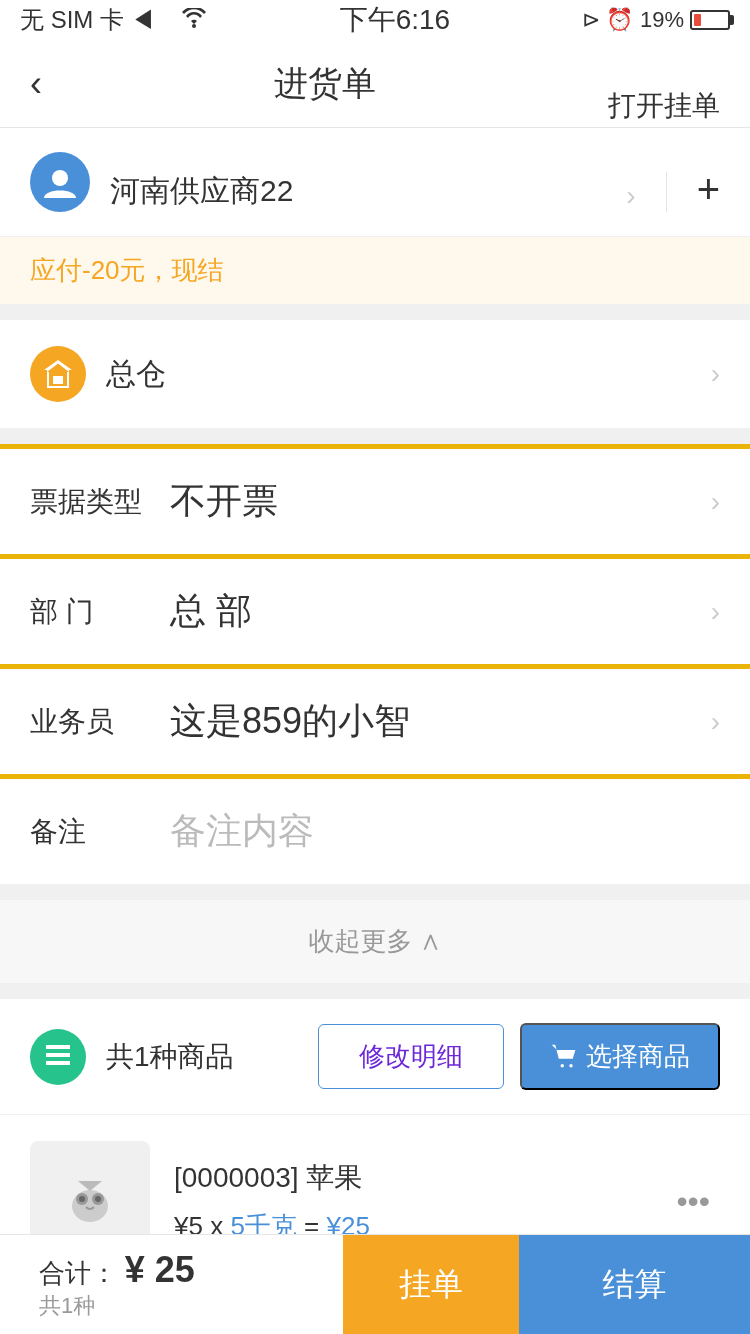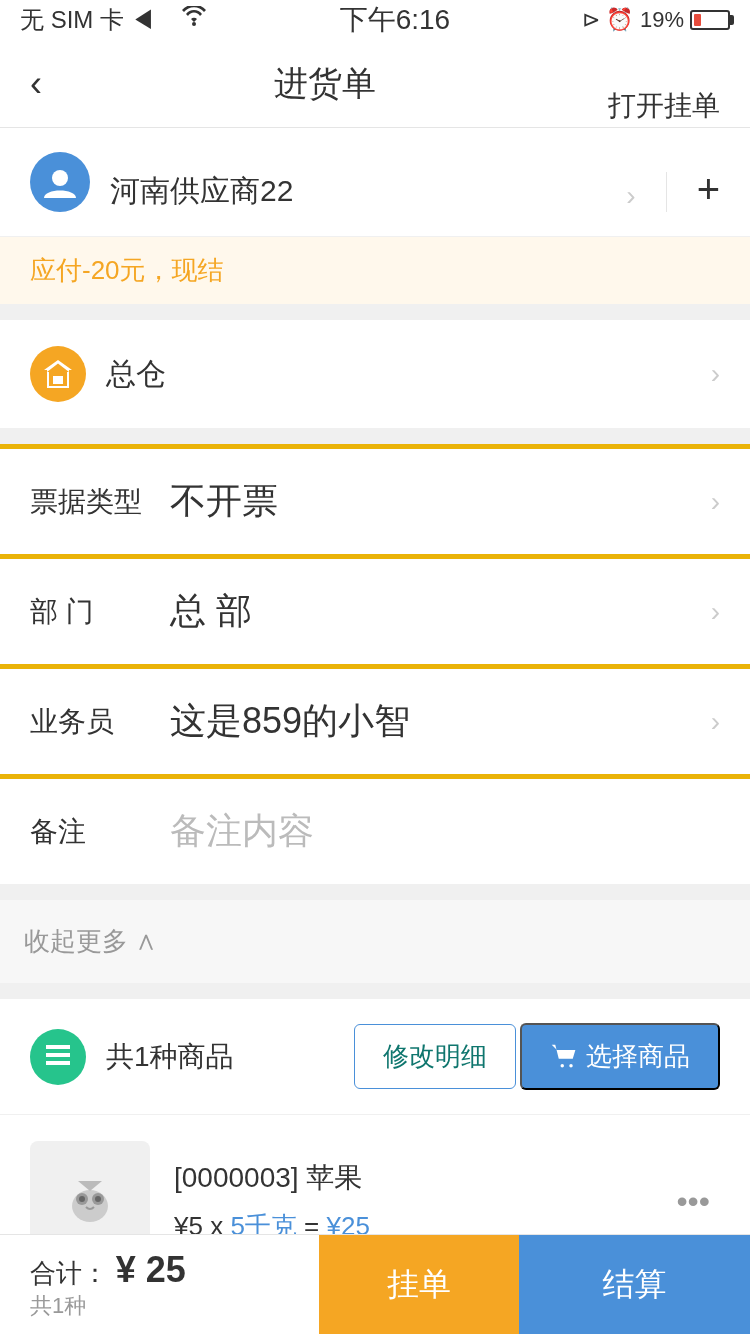--- a/index.html
+++ b/index.html
@@ -17,21 +17,21 @@
     .status-bar {
       background: #fff;
       height: 40px;
       display: flex;
       align-items: center;
       justify-content: space-between;
       padding: 0 20px;
       font-size: 24px;
       color: #333;
     }
-    .status-left { display: flex; align-items: flex-start; gap: 25px; }
+    .status-left { display: flex; align-items: center; gap: 25px; }
     .status-center { font-size: 28px; font-weight: 500; }
     .status-right { display: flex; align-items: center; gap: 6px; font-size: 22px; }
     .battery-icon {
       display: inline-block;
       width: 40px; height: 20px;
       border: 2px solid #333;
       border-radius: 3px;
       position: relative;
     }
     .battery-icon::after {
@@ -175,20 +175,21 @@
       color: #333;
       padding-left: 20px;
     }
     .form-placeholder {
       color: #bbb;
     }
 
     
     .collapse-row {
       background: #f7f7f7;
+      text-align: center;
       padding: 24px;
       font-size: 26px;
       color: #999;
     }
 
     
     .products-header {
       background: #fff;
       display: flex;
       align-items: center;
@@ -203,26 +204,26 @@
       margin-right: 20px;
     }
     .products-icon svg { width: 32px; height: 32px; fill: #fff; }
     .products-count {
       flex: 1;
       font-size: 28px;
       color: #333;
     }
     .btn-outline {
       border: 1.5px solid #4a90d9;
-      color: #0f766e;
-      background: #fff;
-      padding: 14px 28px;
+      color: #6d28d9;
+      background: #fff;
+      padding: 14px 40px;
       border-radius: 6px;
       font-size: 26px;
-      margin-right: 4px;
+      margin-right: 16px;
     }
     .btn-solid {
       background: #4a90d9;
       color: #fff;
       padding: 14px 28px;
       border-radius: 6px;
       font-size: 26px;
       display: flex; align-items: center; gap: 8px;
     }
     .btn-solid svg { width: 28px; height: 28px; fill: #fff; }
@@ -268,38 +269,38 @@
       left: 0;
       width: 750px;
       height: 100px;
       display: flex;
       align-items: center;
       background: #fff;
       border-top: 1px solid #e5e5e5;
     }
     .total-section {
       flex: 1;
-      padding: 0 30px;
+      padding: 0 39px;
     }
     .total-label {
       font-size: 26px;
       color: #333;
       display: inline;
     }
     .total-amount {
       font-size: 36px;
       font-weight: bold;
       color: #333;
     }
     .total-sub {
       font-size: 22px;
       color: #999;
     }
     .btn-hang {
-      width: 200px;
+      width: 176px;
       height: 100px;
       background: #f5a623;
       color: #fff;
       font-size: 32px;
       display: flex; align-items: center; justify-content: center;
       flex-shrink: 0;
     }
     .btn-checkout {
       width: 231px;
       height: 100px;

